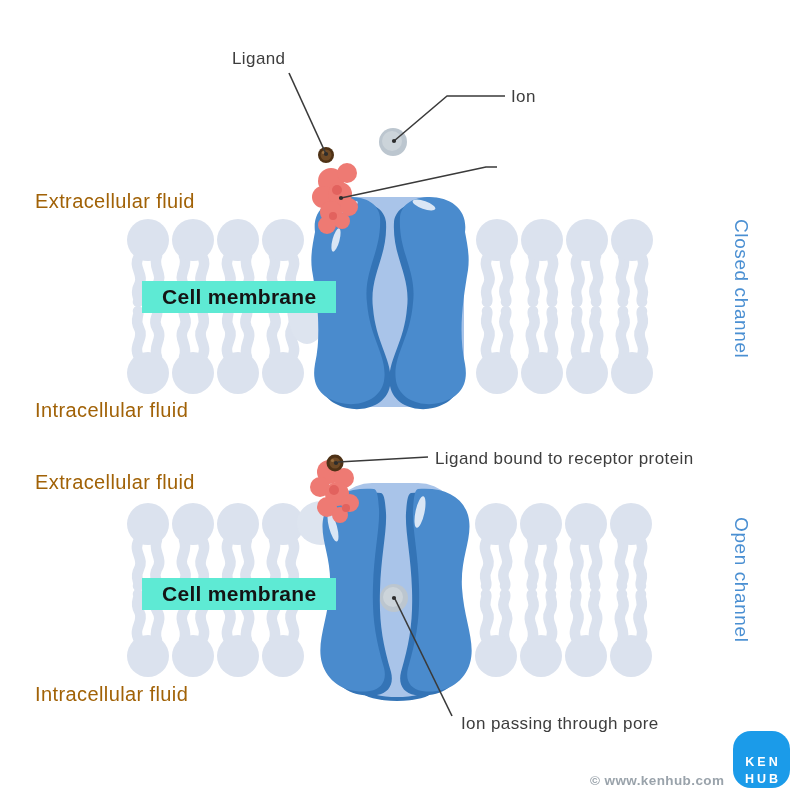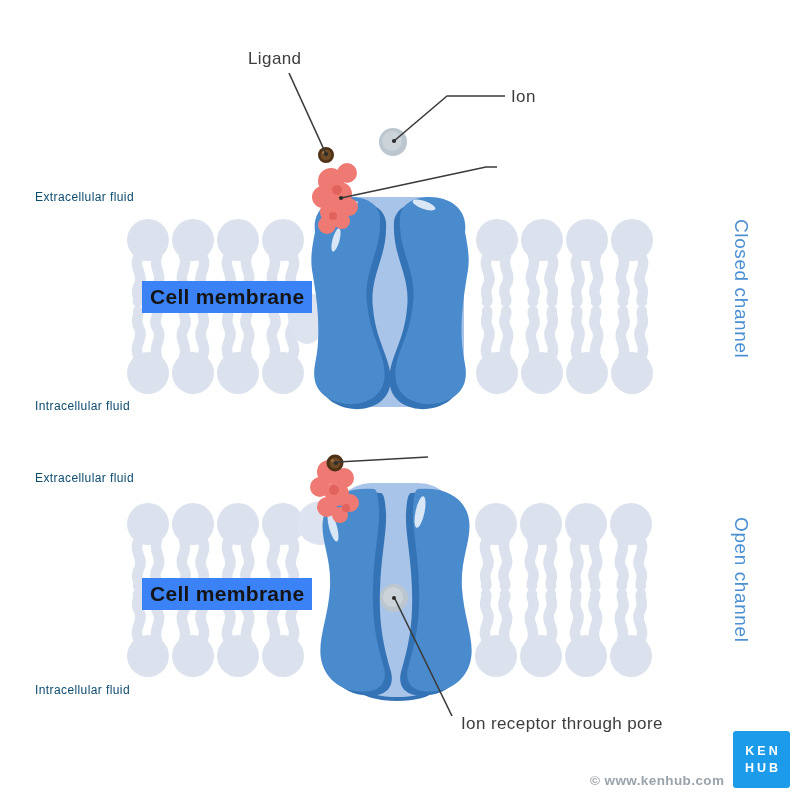--- a/index.html
+++ b/index.html
@@ -1,27 +1,27 @@
 <!DOCTYPE html>
 <html><head>
 <meta charset="utf-8">
 <style>
   html,body{margin:0;padding:0;background:#fff;}
   .page{position:relative;width:800px;height:800px;background:#ffffff;overflow:hidden;
         font-family:"Liberation Sans", sans-serif;}
   svg{position:absolute;left:0;top:0;}
   .lbl{position:absolute;color:#3d3d3d;font-size:17px;letter-spacing:.4px;white-space:nowrap;}
-  .muted{position:absolute;color:#0c4a6e;font-size:12px;letter-spacing:.4px;white-space:nowrap;}
-  .membrane-lbl{position:absolute;background:#3b82f6;color:#141414;font-weight:700;
-        font-size:21px;letter-spacing:.3px;padding:4px 8px;white-space:nowrap;}
+  .muted{position:absolute;color:#a16207;font-size:20px;letter-spacing:.4px;white-space:nowrap;}
+  .membrane-lbl{position:absolute;background:#5eead4;color:#141414;font-weight:700;
+        font-size:21px;letter-spacing:.3px;padding:4px 20px;white-space:nowrap;}
   .side-lbl{position:absolute;color:#4a8fd2;font-size:19px;letter-spacing:.6px;
         writing-mode:vertical-rl;white-space:nowrap;}
   .copyright{position:absolute;color:#9aa3ab;font-size:13.5px;font-weight:700;letter-spacing:.4px;}
   .logo{position:absolute;left:733px;top:731px;width:57px;height:57px;background:#1b9be9;
-        border-radius:3px;display:flex;flex-direction:column;align-items:center;justify-content:center;
+        border-radius:18px;display:flex;flex-direction:column;align-items:center;justify-content:flex-end;
         color:#fff;font-weight:700;font-size:12.5px;letter-spacing:3px;text-indent:3px;line-height:1.35;}
 </style>
 </head>
 <body>
 
 <div class="page">
 
   <svg width="800" height="800" viewBox="0 0 800 800">
     <defs>
       <g id="lipid" fill="#dbe2ee" stroke="#dbe2ee">
@@ -148,31 +148,32 @@
     </g>
     <g fill="#2c2c2c">
       <circle cx="326" cy="154" r="2.1"></circle>
       <circle cx="394" cy="141" r="2.1"></circle>
       <circle cx="341" cy="198" r="2.1"></circle>
       <circle cx="336" cy="463" r="2.1"></circle>
       <circle cx="394" cy="598" r="2.1"></circle>
     </g>
   </svg>
 
-  <div class="lbl" style="left:248px;top:49px;">Ligand</div>
+  <div class="lbl" style="left:232px;top:49px;">Ligand</div>
   <div class="lbl" style="left:511px;top:87px;text-align:right;">Ion</div>
   <div class="muted" style="left:35px;top:190px;">Extracellular fluid</div>
   <div class="membrane-lbl" style="left:142px;top:281px;">Cell membrane</div>
   <div class="muted" style="left:35px;top:399px;">Intracellular fluid</div>
   <div class="side-lbl" style="left:730px;top:219px;">Closed channel</div>
 
+  <div class="lbl" style="left:435px;top:449px;">Ligand bound to receptor protein</div>
   <div class="muted" style="left:35px;top:471px;">Extracellular fluid</div>
   <div class="membrane-lbl" style="left:142px;top:578px;">Cell membrane</div>
   <div class="muted" style="left:35px;top:683px;">Intracellular fluid</div>
   <div class="side-lbl" style="left:730px;top:517px;">Open channel</div>
-  <div class="lbl" style="left:461px;top:714px;">Ion receptor through pore</div>
+  <div class="lbl" style="left:461px;top:714px;">Ion passing through pore</div>
 
   <div class="copyright" style="left:590px;top:773px;text-align:right;">© www.kenhub.com</div>
   <div class="logo">
     <span>KEN</span>
     <span>HUB</span>
   </div>
 </div>
 
 </body></html>

